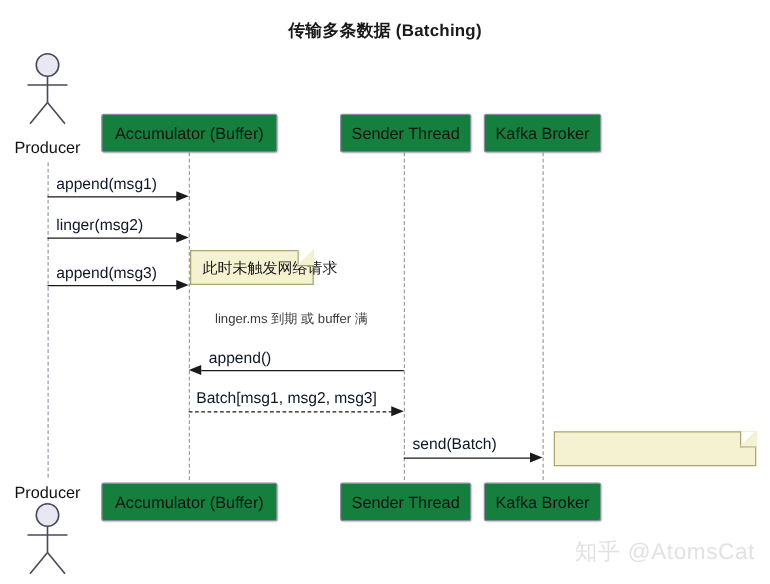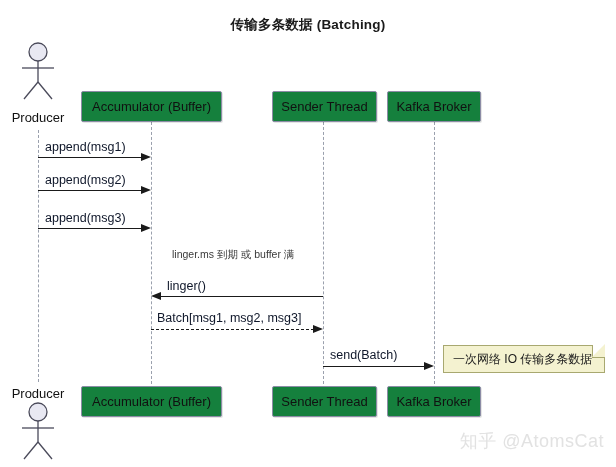--- a/index.html
+++ b/index.html
@@ -181,45 +181,48 @@
   <div class="actor-label" style="left:0px; top:110px; width:76px;">Producer</div>
 
   <div class="participant" style="left:81px;  top:91px; width:141px;">Accumulator (Buffer)</div>
   <div class="participant" style="left:272px; top:91px; width:105px;">Sender Thread</div>
   <div class="participant" style="left:387px; top:91px; width:94px;">Kafka Broker</div>
 
   <div class="msg-label" style="left:45px; top:140px;">append(msg1)</div>
   <div class="msg-line" style="left:38px; top:157px; width:104px;"></div>
   <div class="arrow-head right" style="left:141px; top:152.5px;"></div>
 
-  <div class="msg-label" style="left:45px; top:173px;">append(msg2)</div>
+  <div class="msg-label" style="left:45px; top:173px;">linger(msg2)</div>
   <div class="msg-line" style="left:38px; top:190px; width:104px;"></div>
   <div class="arrow-head right" style="left:141px; top:185.5px;"></div>
 
   <div class="msg-label" style="left:45px; top:211px;">append(msg3)</div>
   <div class="msg-line" style="left:38px; top:228px; width:104px;"></div>
   <div class="arrow-head right" style="left:141px; top:223.5px;"></div>
 
+  <div class="note" style="left:152px; top:200px; width:99px; height:28px;">
+    <span>此时未触发网络请求</span>
+    <span class="fold"></span>
+  </div>
 
   <div class="msg-label small" style="left:172px; top:248px;">linger.ms 到期 或 buffer 满</div>
 
-  <div class="msg-label" style="left:167px; top:279px;">linger()</div>
+  <div class="msg-label" style="left:167px; top:279px;">append()</div>
   <div class="msg-line" style="left:161px; top:296px; width:162px;"></div>
   <div class="arrow-head left" style="left:151px; top:291.5px;"></div>
 
   <div class="msg-label" style="left:157px; top:311px;">Batch[msg1, msg2, msg3]</div>
   <div class="msg-line dashed" style="left:151px; top:329px; width:163px;"></div>
   <div class="arrow-head right" style="left:313px; top:324.5px;"></div>
 
   <div class="msg-label" style="left:330px; top:348px;">send(Batch)</div>
   <div class="msg-line" style="left:323px; top:366px; width:102px;"></div>
   <div class="arrow-head right" style="left:424px; top:361.5px;"></div>
 
   <div class="note" style="left:443px; top:345px; width:162px; height:28px;">
-    <span>一次网络 IO 传输多条数据</span>
     <span class="fold"></span>
   </div>
 
   <div class="actor-label" style="left:0px; top:386px; width:76px;">Producer</div>
   <svg class="actor-figure" style="left:16px; top:402px;" viewBox="0 0 44 58">
     <circle cx="22" cy="10" r="9" fill="#e8e8f2" stroke="#4a4a5a" stroke-width="1.3"></circle>
     <line x1="22" y1="19" x2="22" y2="40" stroke="#4a4a5a" stroke-width="1.3"></line>
     <line x1="6" y1="26" x2="38" y2="26" stroke="#4a4a5a" stroke-width="1.3"></line>
     <line x1="22" y1="40" x2="8" y2="57" stroke="#4a4a5a" stroke-width="1.3"></line>
     <line x1="22" y1="40" x2="36" y2="57" stroke="#4a4a5a" stroke-width="1.3"></line>

